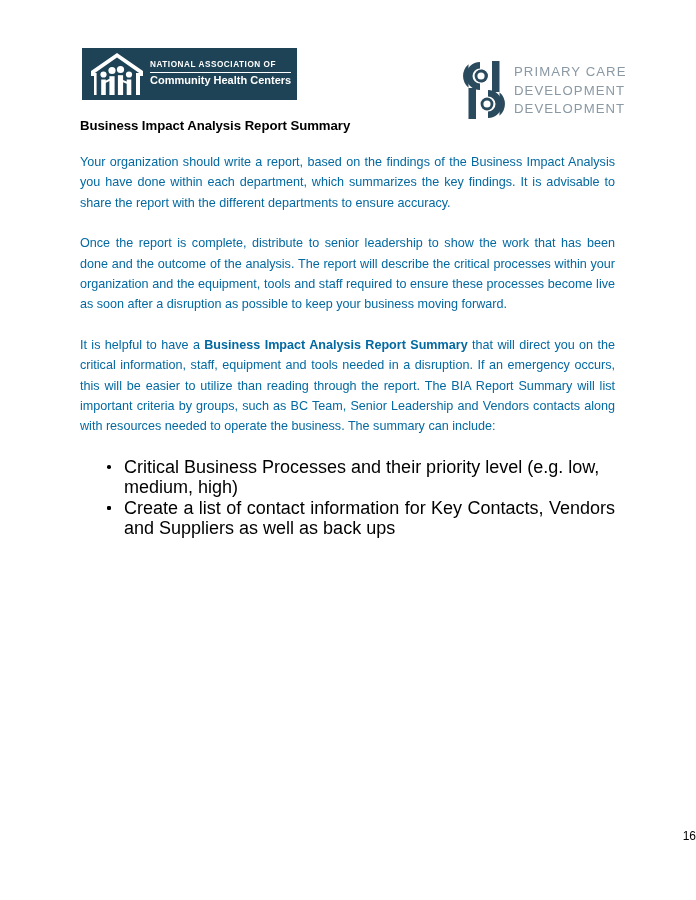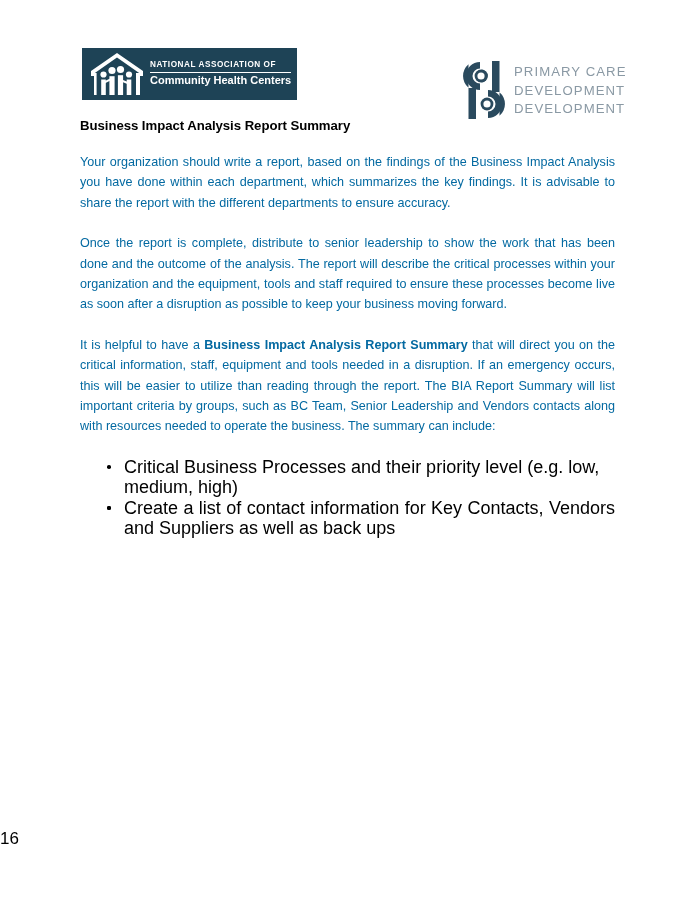--- a/index.html
+++ b/index.html
@@ -155,22 +155,22 @@
     height: 3.6px;
     border-radius: 50%;
     background: #000;
   }
 
   .page-number {
     position: absolute;
     left: 0;
     top: 829px;
     width: 696px;
-    text-align: left;
-    font-size: 17px;
+    text-align: right;
+    font-size: 12px;
     color: #000;
   }
 </style>
 </head>
 <body>
 
 <div class="page">
 
   <div class="header-logos">
 

